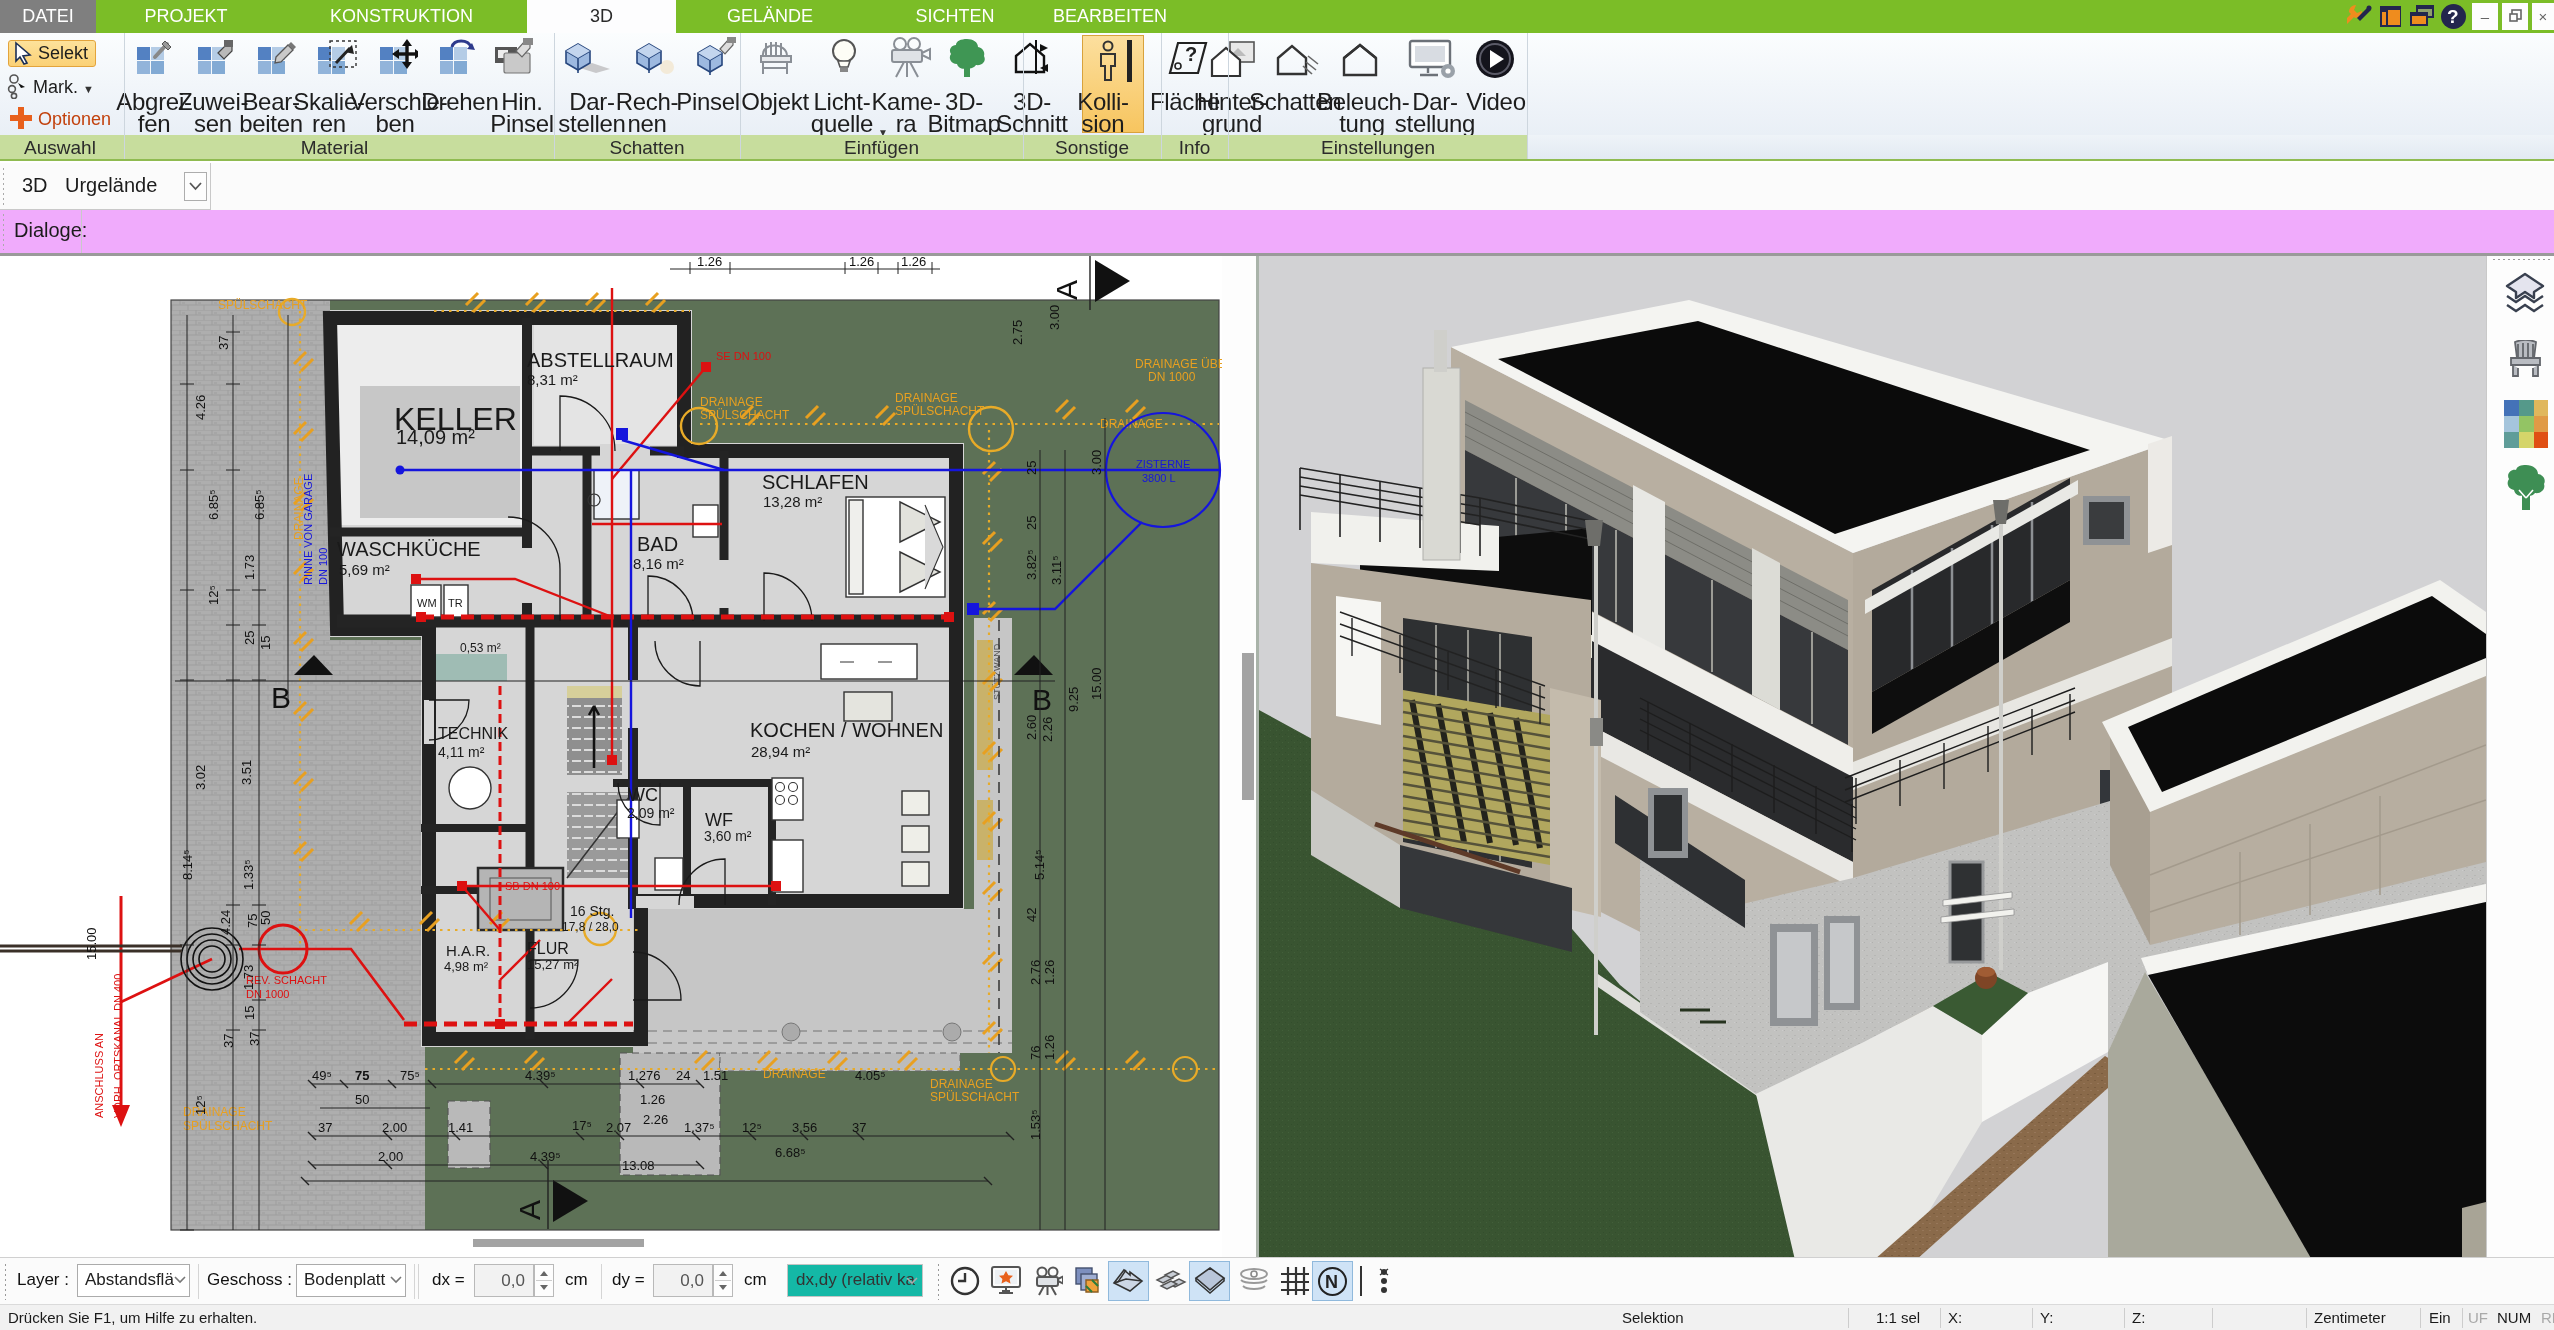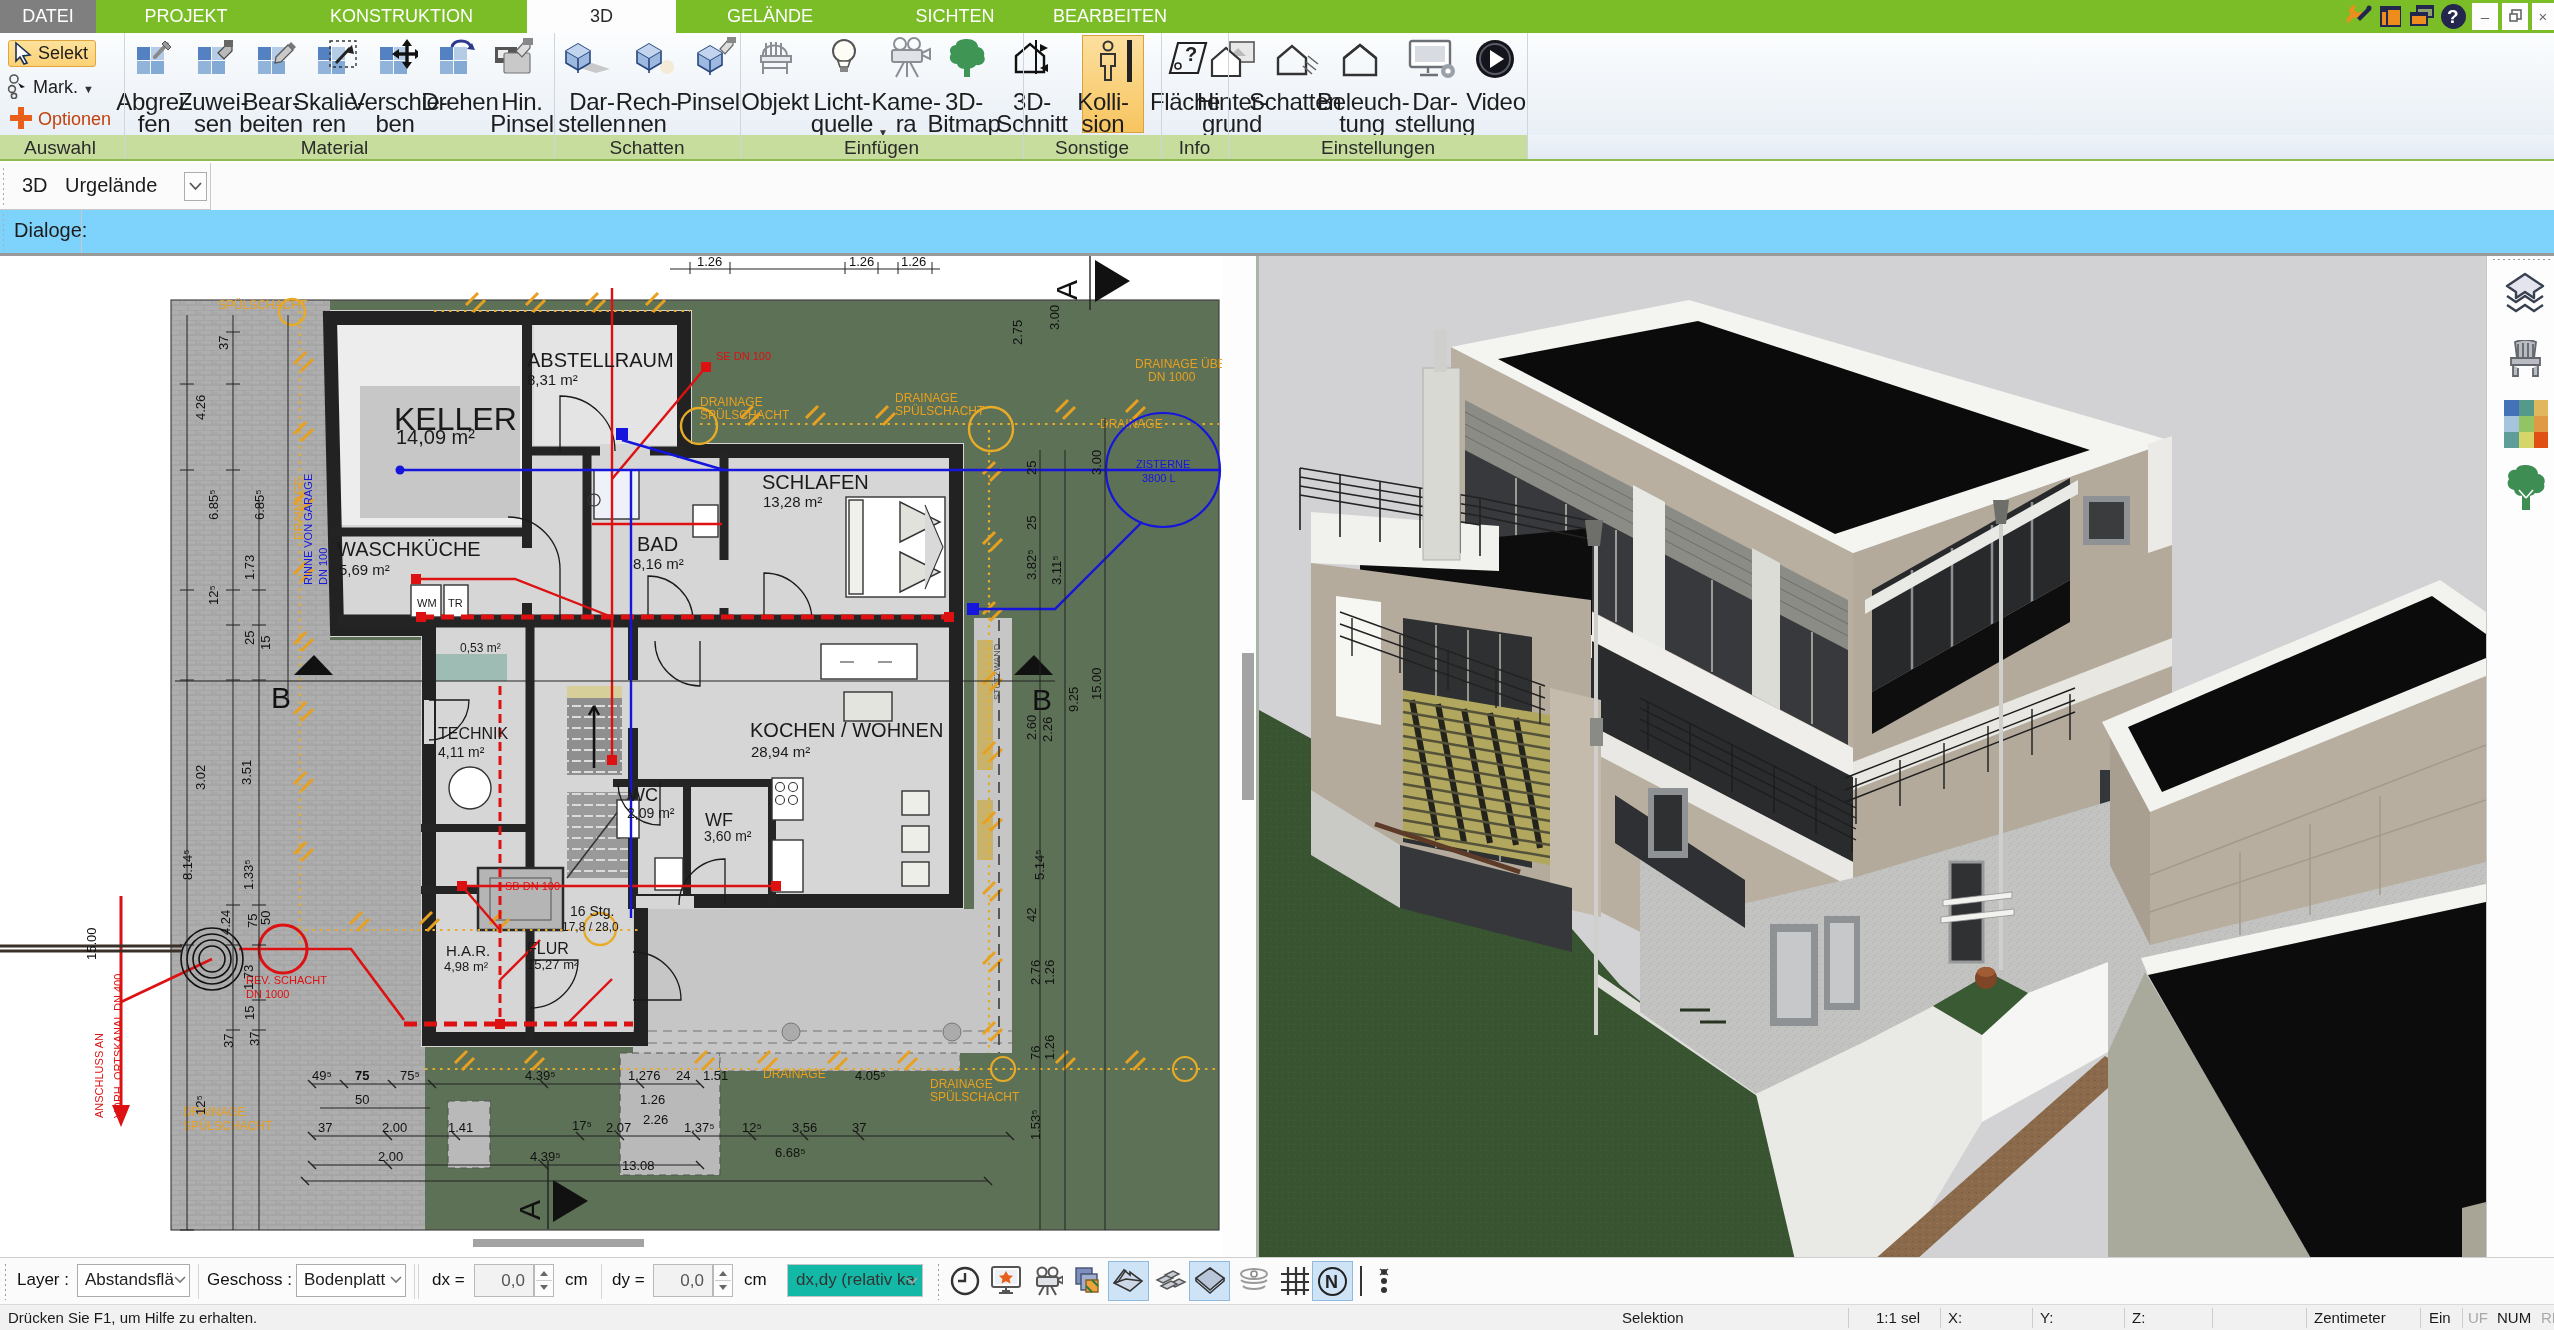--- a/index.html
+++ b/index.html
@@ -21,21 +21,21 @@
   background:linear-gradient(#fbfdfe,#e9eff6); }
 #groupstrip { left:0; top:135px; width:1528px; height:26px; background:#c7dd9d;
   border-bottom:2px solid #8fbb51; }
 #stripright { left:1528px; top:135px; width:1026px; height:26px;
   background:linear-gradient(#eef3f8,#e2eaf2); border-bottom:2px solid #8fbb51; }
 .grplabel { top:136px; height:24px; font-size:19px; color:#2b2b2b; text-align:center; line-height:24px; }
 .gsep { top:33px; width:1px; height:126px; background:#cdd6de; }
 .rbtnlabel { font-size:24px; letter-spacing:-0.3px; color:#1d1d1d; text-align:center; line-height:22px; white-space:pre-line; }
 
 #row1 { left:0; top:163px; width:2554px; height:47px; background:#fbfbfb; }
-#row2 { left:0; top:210px; width:2554px; height:46px; background:#7dd3fc; }
+#row2 { left:0; top:210px; width:2554px; height:46px; background:#f0abfc; }
 #mainsep { left:0; top:253px; width:2554px; height:3px; background:#9a9a9a; }
 
 #leftpane { left:0; top:256px; width:1222px; height:1001px; background:#ffffff; overflow:hidden; }
 #vscroll { left:1222px; top:256px; width:34px; height:1001px; background:#fdfdfd; }
 #vthumb { left:1242px; top:653px; width:12px; height:147px; background:#a3a3a3; }
 #hthumb { left:473px; top:1239px; width:171px; height:8px; background:#a3a3a3; }
 #panesep { left:1256px; top:256px; width:3px; height:1001px; background:#a9b3a9; }
 #rightpane { left:1259px; top:256px; width:1227px; height:1001px; background:#d3d3d5; overflow:hidden; }
 #righttools { left:2486px; top:256px; width:68px; height:1001px; background:#fdfdfd;
   border-left:1px solid #c9c9c9; }

